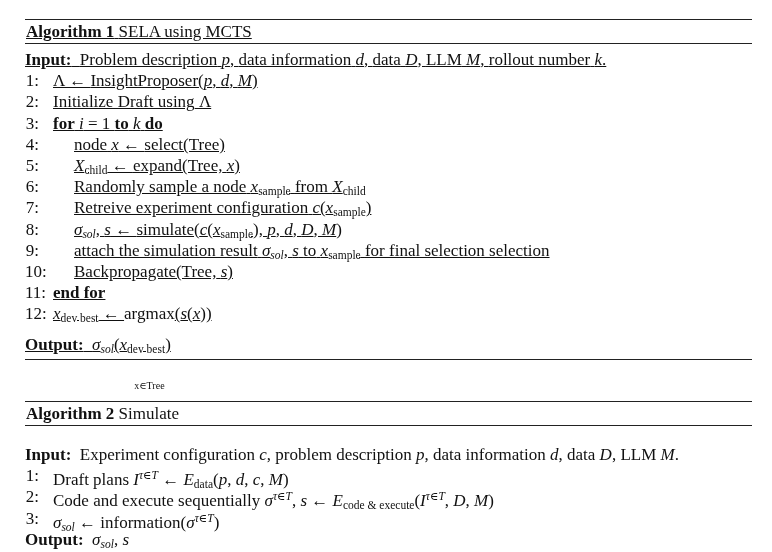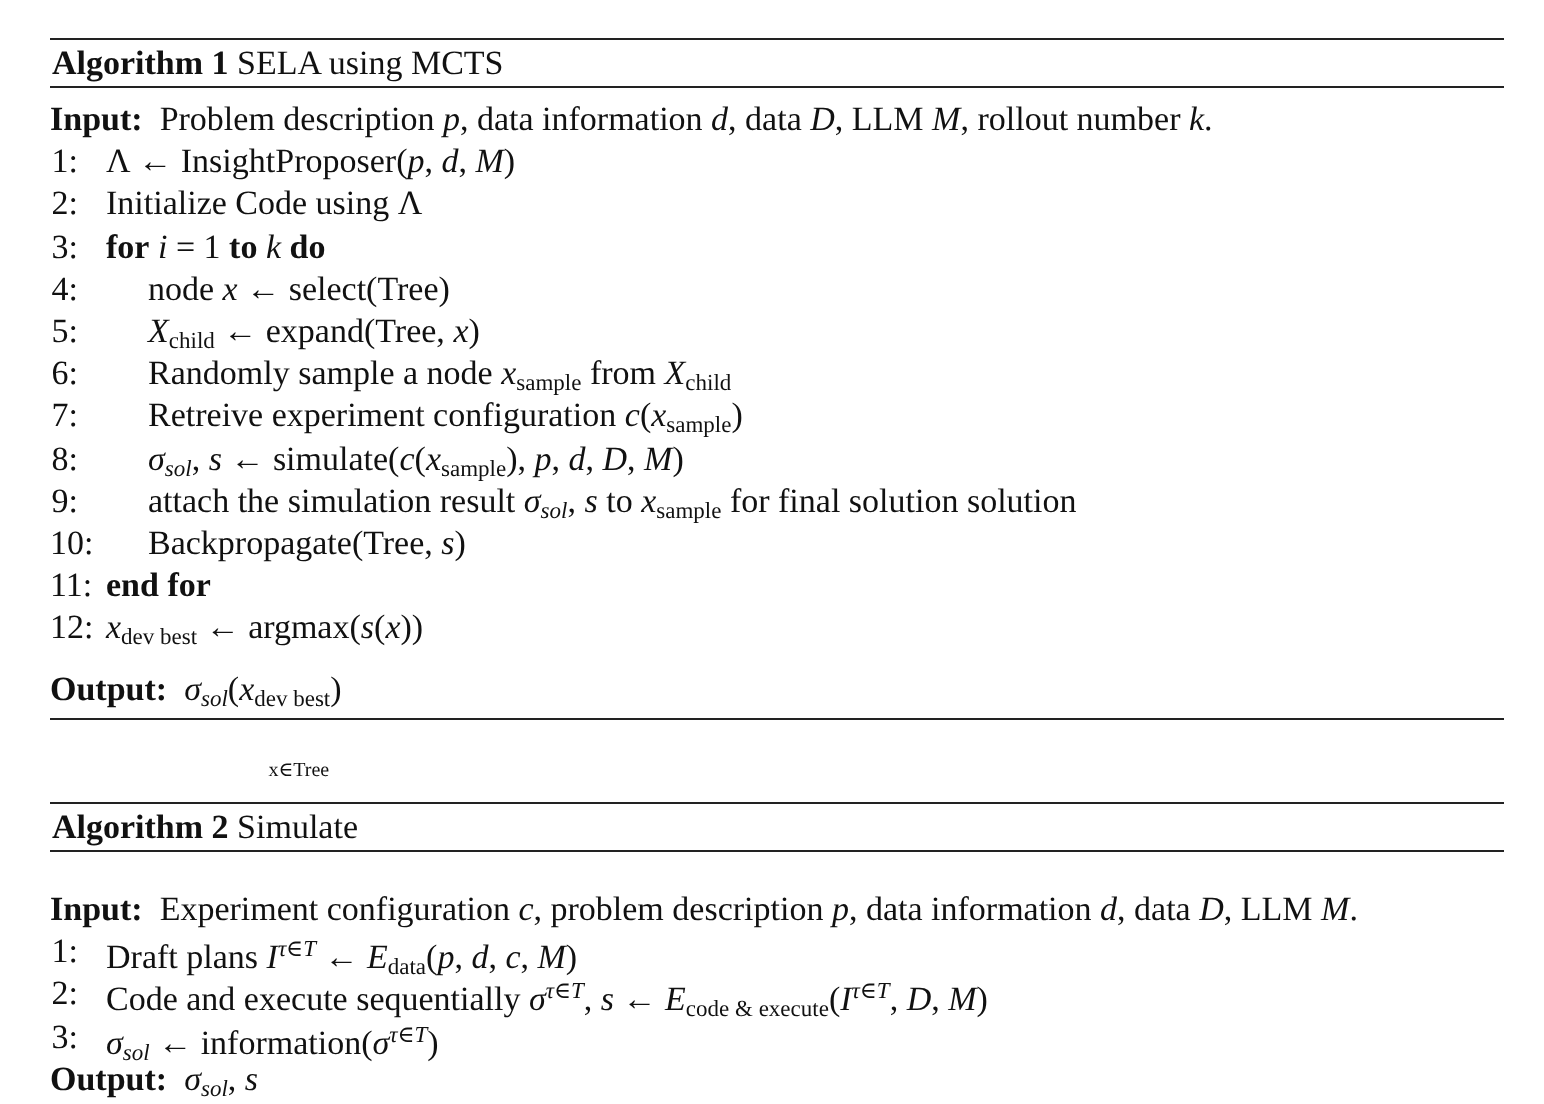--- a/index.html
+++ b/index.html
@@ -32,21 +32,21 @@
   }
   .under .below {
     position: absolute; left: 50%; transform: translateX(-50%);
     top: 32px; font-size: 10px; white-space: nowrap; margin-top: 40px;
   }
   .tall { height: 31px; }
 </style>
 </head>
 <body>
 
-<div class="algo" style="top:19px;">
+<div class="algo" style="top:19px;text-decoration:underline;">
   <div class="rule"></div>
   <div class="title">
     <b>Algorithm 1</b>
     <span>SELA using MCTS</span>
   </div>
   <div class="rule thin"></div>
 
   <div class="body">
 
     <div class="line" style="margin-top:3px;">
@@ -58,21 +58,21 @@
       <span>rollout number</span> <i>k</i>.
     </div>
 
     <div class="line indent0">
       <span class="ln"><span class="num">1:</span></span>
       Λ ← <span>InsightProposer</span>(<i>p</i>, <i>d</i>, <i>M</i>)
     </div>
 
     <div class="line indent0">
       <span class="ln"><span class="num">2:</span></span>
-      <span>Initialize Code using</span> Λ
+      <span>Initialize Draft using</span> Λ
     </div>
 
     <div class="line indent0">
       <span class="ln"><span class="num">3:</span></span>
       <span class="kw">for</span> <i>i</i> = 1
       <span class="kw">to</span> <i>k</i>
       <span class="kw">do</span>
     </div>
 
     <div class="line indent1">
@@ -106,21 +106,21 @@
       <i>σ</i><span class="subi">sol</span>, <i>s</i> ←
       <span>simulate</span>(<i>c</i>(<i>x</i><span class="sub">sample</span>), <i>p</i>, <i>d</i>, <i>D</i>, <i>M</i>)
     </div>
 
     <div class="line indent1">
       <span class="ln"><span class="num">9:</span></span>
       <span>attach the simulation result</span>
       <i>σ</i><span class="subi">sol</span>, <i>s</i>
       <span>to</span>
       <i>x</i><span class="sub">sample</span>
-      <span>for final solution solution</span>
+      <span>for final selection selection</span>
     </div>
 
     <div class="line indent1">
       <span class="ln"><span class="num">10:</span></span>
       <span>Backpropagate(Tree,</span> <i>s</i>)
     </div>
 
     <div class="line indent0">
       <span class="ln"><span class="num">11:</span></span>
       <span class="kw">end for</span>

